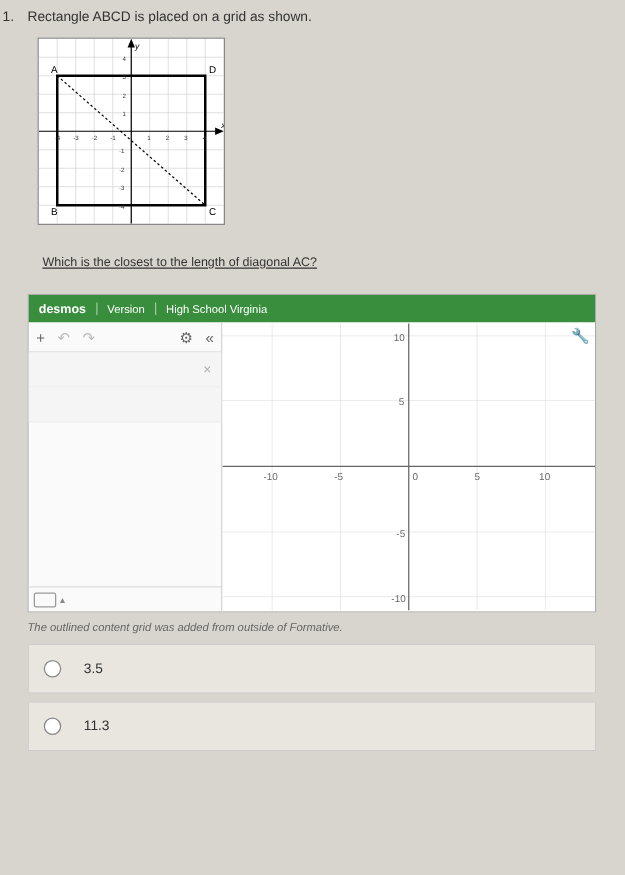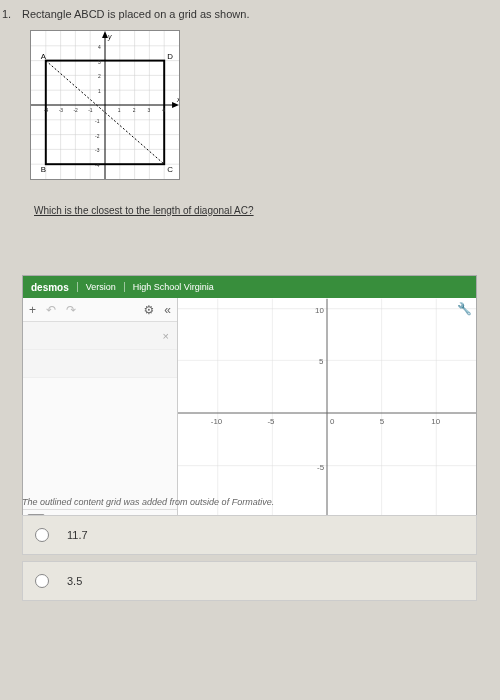--- a/index.html
+++ b/index.html
@@ -43,21 +43,20 @@
       text-decoration: underline;
     }
     .desmos-container {
       position: absolute;
       left: 22px;
       top: 235px;
       width: 455px;
       height: 255px;
       border: 1px solid #aaa;
       background: #fff;
-      margin-top: 40px;
     }
     .desmos-header {
       height: 22px;
       background: #388e3c;
       color: #fff;
       display: flex;
       align-items: center;
       font-size: 10px;
       padding-left: 8px;
     }
@@ -264,19 +263,19 @@
       </svg>
     </div>
   </div>
 </div>
 
 <div class="note">The outlined content grid was added from outside of Formative.</div>
 
 <div class="options">
   <div class="option">
     <div class="radio"></div>
-    <div class="option-text">11.7</div>
+    <div class="option-text">3.5</div>
   </div>
   <div class="option">
     <div class="radio"></div>
-    <div class="option-text">3.5</div>
+    <div class="option-text">11.3</div>
   </div>
 </div>
 
 </body></html>

